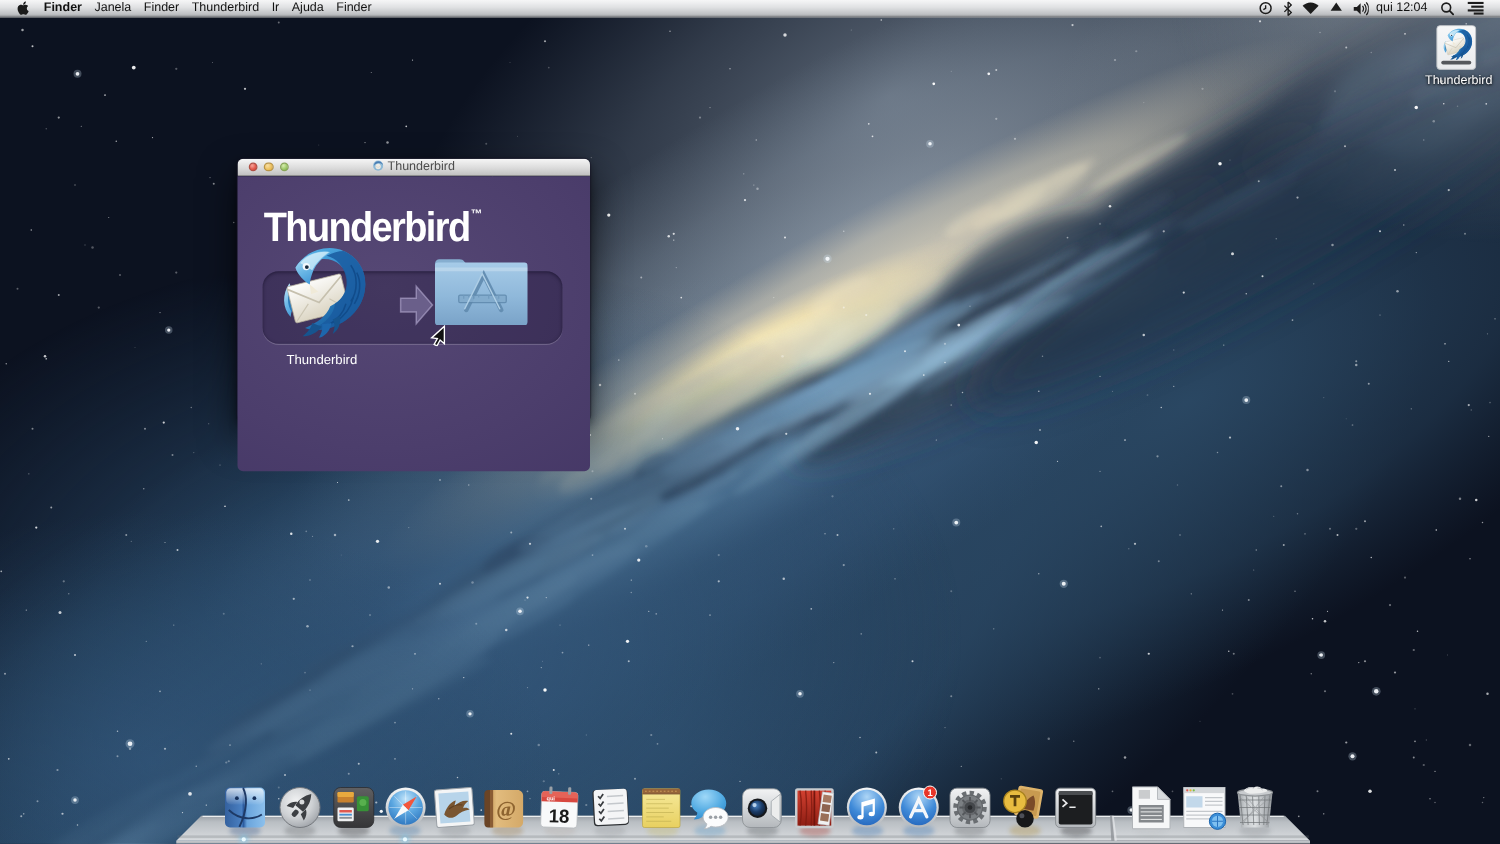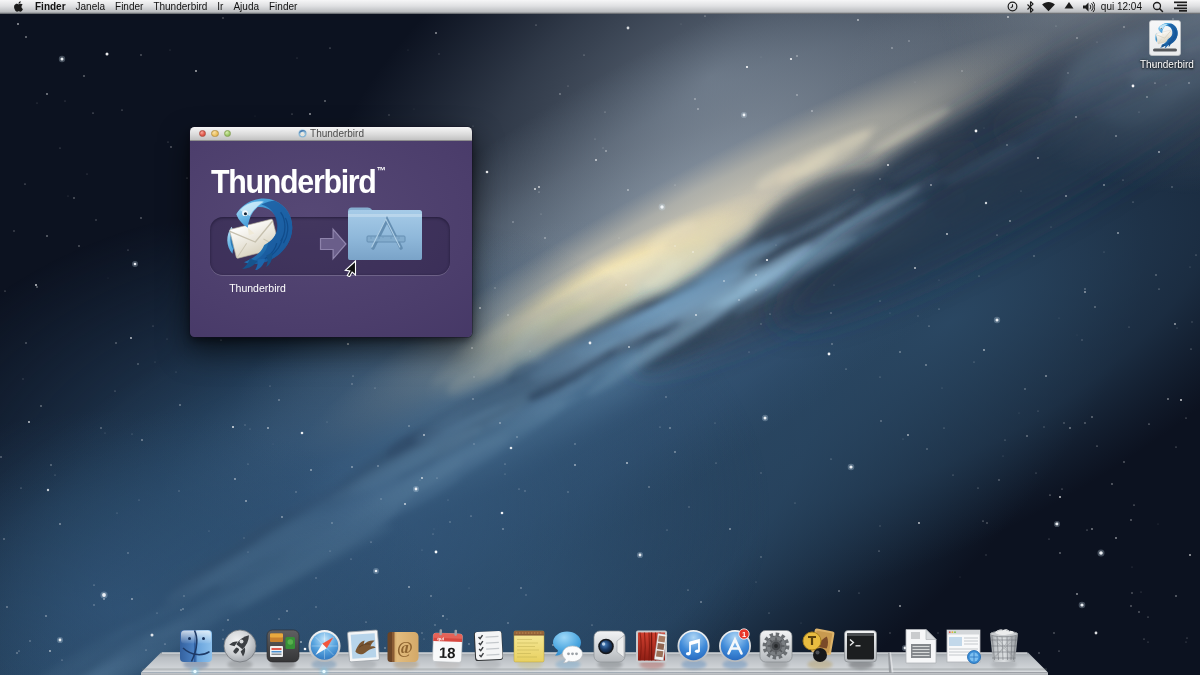--- a/index.html
+++ b/index.html
@@ -7,21 +7,21 @@
 #applelogo{margin-left:13px}
 .mi{margin-left:10px}
 .mi.b{font-weight:bold;margin-left:11px}
 #mright{margin-left:auto;display:flex;align-items:flex-start}
 #clock{font-size:10px;color:#111}
 #win{position:absolute;left:190px;top:127px;width:282px;height:210px;border-radius:5px;box-shadow:0 0 0 1px rgba(20,15,35,.4),0 14px 30px rgba(0,0,0,.6),0 3px 8px rgba(0,0,0,.45)}
 #titlebar{height:14px;border-radius:4.5px 4.5px 0 0;background:linear-gradient(#f6f6f6,#dcdcdc 55%,#c2c2c2);border-bottom:1px solid #8e8e8e;display:flex;align-items:center;position:relative}
 .tl{width:7.5px;height:7.5px;border-radius:50%;margin-left:5px;border:0.5px solid;display:inline-block}
 .tl:first-child{margin-left:8.5px}
 #wtitle{position:absolute;left:0;right:0;text-align:center;font-size:10px;color:#4c4c4c;line-height:14px}
-#wbody{height:196px;border-radius:0 0 4.5px 4.5px;background:radial-gradient(130% 120% at 42% 38%,#564875 0%,#4c3e6c 45%,#3e3160 100%);position:relative}
+#wbody{height:236px;border-radius:0 0 4.5px 4.5px;background:radial-gradient(130% 120% at 42% 38%,#564875 0%,#4c3e6c 45%,#3e3160 100%);position:relative}
 #headline{position:absolute;left:21px;top:24px;font-size:33px;font-weight:bold;color:#fff;letter-spacing:-1.4px;transform:scaleX(0.92);transform-origin:left;line-height:1}
 #tm{font-size:10px;vertical-align:19px;letter-spacing:0;margin-left:1px}
 #well{position:absolute;left:20px;top:76px;width:240px;height:58px;border-radius:13px;background:rgba(18,10,40,.28);box-shadow:inset 0 1px 3px rgba(10,5,25,.5),0 1px 0 rgba(255,255,255,.18)}
 #tbicon{position:absolute;left:29px;top:52px}
 #dragarrow{position:absolute;left:128px;top:83px}
 #appfolder{position:absolute;left:155px;top:57px}
 #cursor{position:absolute;left:152px;top:119px}
 #tblabel{position:absolute;left:29px;top:141px;width:77px;text-align:center;font-size:10.5px;color:#fff}
 #deskicon{position:absolute;left:1146px;top:20px;width:38px}
 #deskicon svg{display:block;margin:0 auto}

